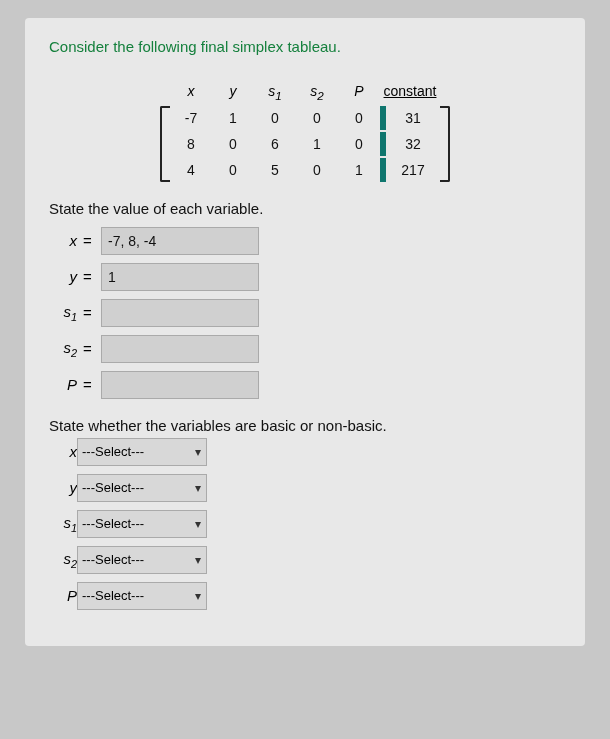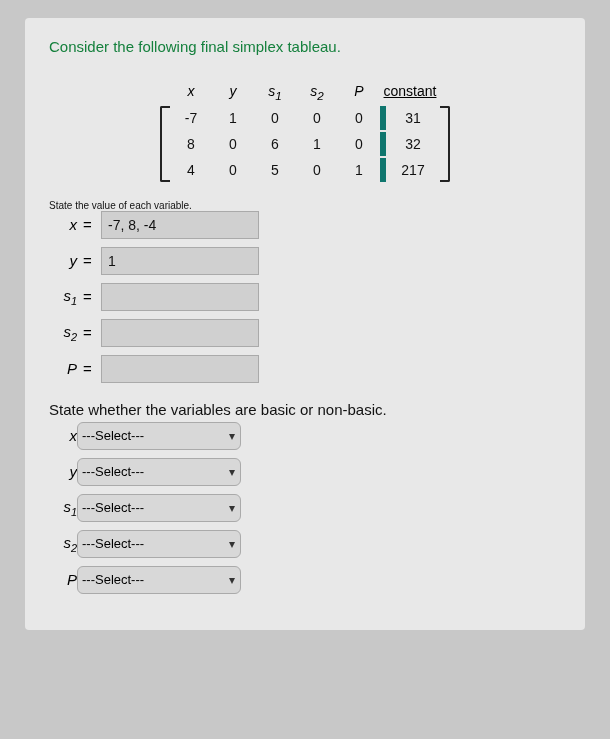--- a/index.html
+++ b/index.html
@@ -93,21 +93,22 @@
     .tableau-divider-col {
       border-left: 6px solid #0f766e;
     }
 
     
     .state-section {
       margin-bottom: 18px;
     }
 
     .state-title {
-      font-size: 10px;
+      font-size: 15px;
+      margin-bottom: 10px;
       color: #111;
     }
 
     .variable-row {
       display: flex;
       align-items: center;
       margin-bottom: 8px;
     }
 
     .variable-label {
@@ -159,30 +160,30 @@
     .select-label sub {
       font-size: 11px;
     }
 
     .select-wrapper {
       position: relative;
       display: inline-block;
     }
 
     .select-wrapper select {
-      width: 164px;
+      width: 130px;
       height: 28px;
       background: #d8d8d8;
       border: 1px solid #aaa;
       font-size: 13px;
       padding: 0 4px;
       cursor: pointer;
       appearance: none;
       -webkit-appearance: none;
-      border-radius: 6px;
+      border-radius: 0;
     }
 
     .select-wrapper::after {
       content: "▾";
       position: absolute;
       right: 6px;
       top: 50%;
       transform: translateY(-50%);
       font-size: 12px;
       pointer-events: none;

